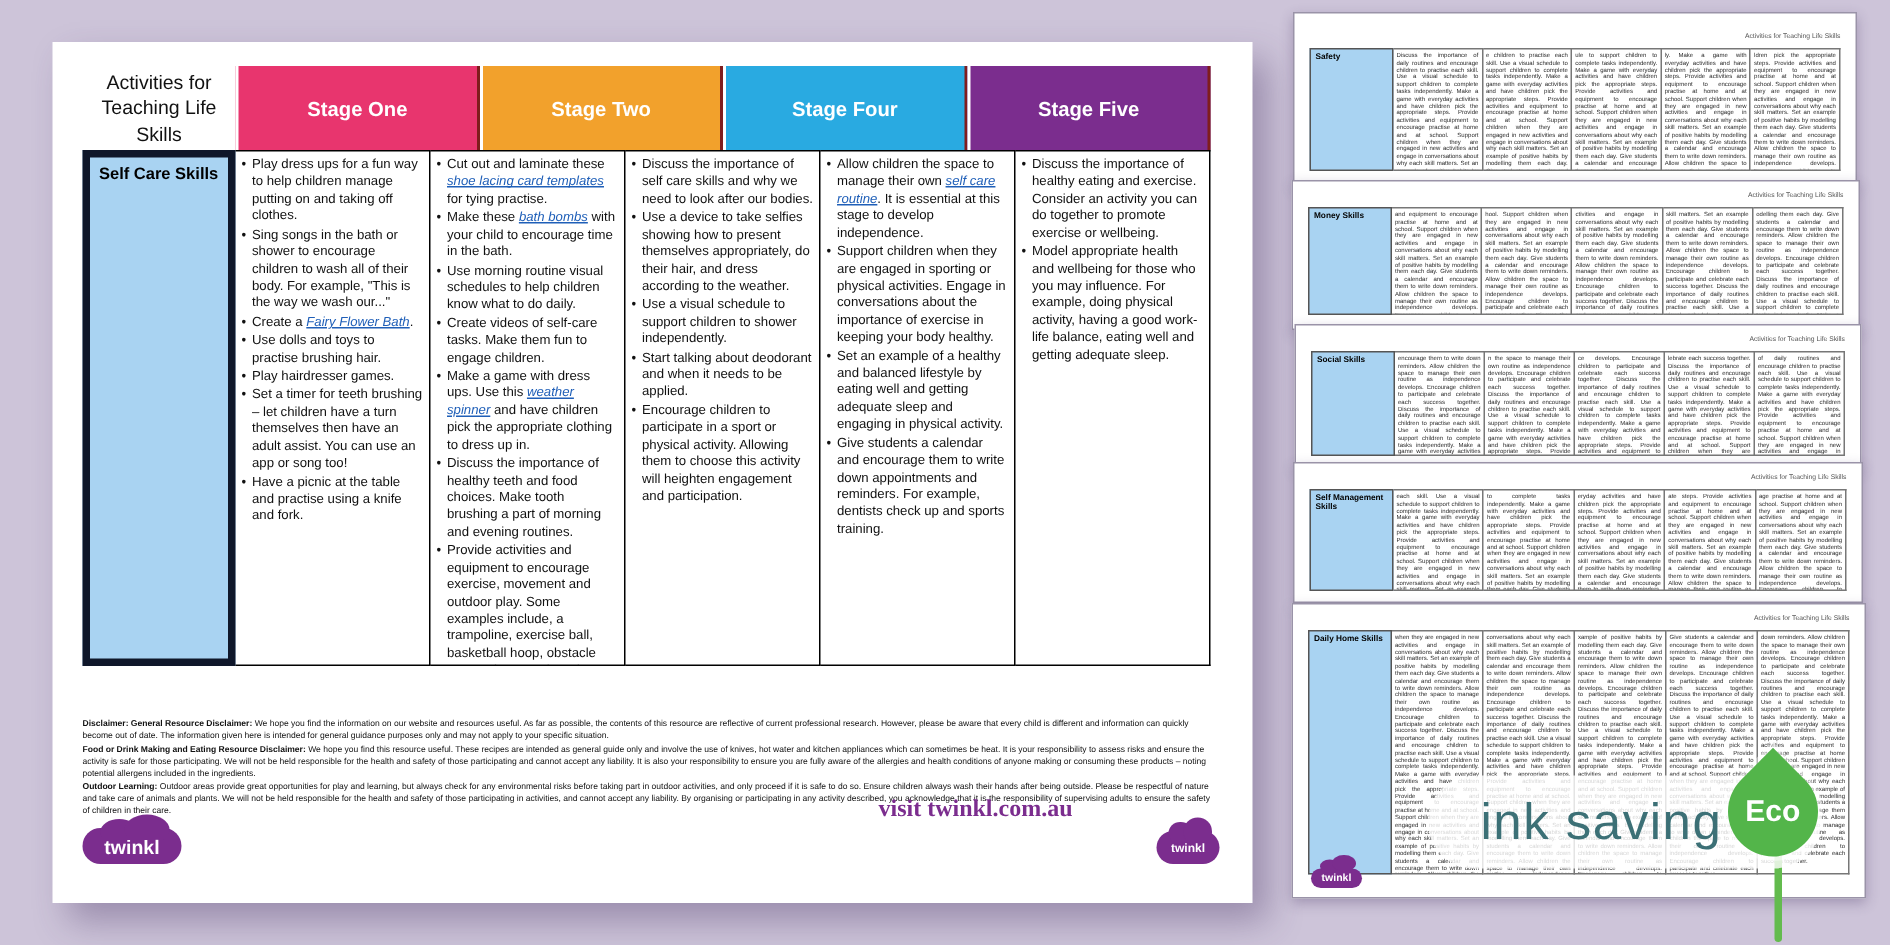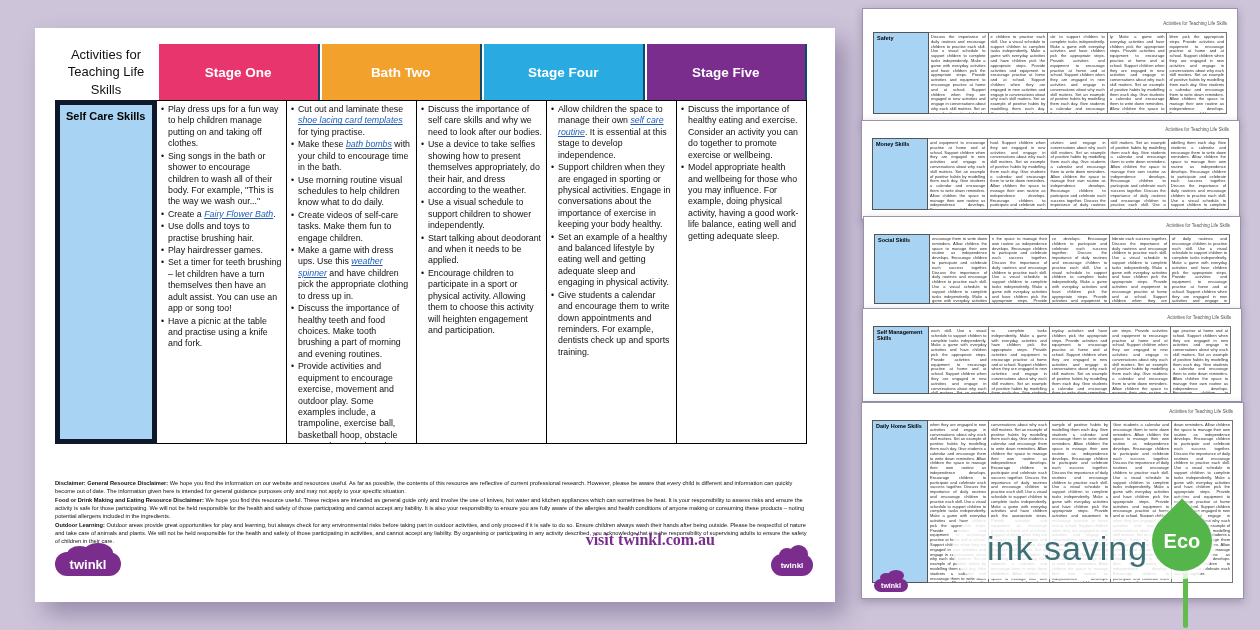--- a/index.html
+++ b/index.html
@@ -7,21 +7,21 @@
           font-family:"Liberation Sans",sans-serif;}
 
   
   .main-page{position:absolute;left:35px;top:28px;width:800px;height:574px;background:#fff;
              box-shadow:10px 12px 22px rgba(70,50,100,.38);}
   .table{position:absolute;left:20px;top:16px;width:752px;}
   .head-row{display:flex;height:56px;}
   .title-cell{width:102px;display:flex;align-items:center;justify-content:center;text-align:center;
               font-size:13px;line-height:1.35;color:#111;padding:0 6px;box-sizing:border-box;}
   .stage-h{flex:1;display:flex;align-items:center;justify-content:center;color:#fff;font-weight:bold;
-           font-size:13.5px;border-left:2px solid #fff;border-right:2px solid #0c4a6e;box-sizing:border-box;}
+           font-size:13.5px;border-left:2px solid #fff;border-right:2px solid #7f1d1d;box-sizing:border-box;}
   .body-row{display:flex;height:344px;}
   .row-label{width:102px;background:#a9d3f2;border:5px solid #0f172a;box-sizing:border-box;
              font-weight:bold;font-size:11px;padding:5px 6px;color:#000;}
   .cell{flex:1;border:1px solid #000;border-left:0;box-sizing:border-box;padding:3px 4px;overflow:hidden;}
   ul.bullets{margin:0;padding:0;list-style:none;font-size:8.8px;line-height:1.3;color:#111;}
   .bullets li{position:relative;padding-left:7px;margin-bottom:1px;}
   .bullets li::before{content:"•";position:absolute;left:0;top:0;}
   .doclink{color:#1f5fb8;text-decoration:underline;cursor:pointer;font-style:italic;}
 
   .disclaimer{position:absolute;left:20px;top:452px;width:752px;font-size:5.7px;line-height:1.35;color:#111;}
@@ -68,21 +68,21 @@
 </head>
 <body>
 
 <div class="canvas">
 
   <div class="main-page">
     <div class="table">
       <div class="head-row">
         <div class="title-cell">Activities for Teaching Life Skills</div>
         <div class="stage-h" style="background: rgb(232, 53, 110);">Stage One</div>
-        <div class="stage-h" style="background: rgb(242, 161, 44);">Bath Two</div>
+        <div class="stage-h" style="background: rgb(242, 161, 44);">Stage Two</div>
         <div class="stage-h" style="background: rgb(41, 170, 225);">Stage Four</div>
         <div class="stage-h" style="background: rgb(123, 45, 142);">Stage Five</div>
       </div>
       <div class="body-row">
         <div class="row-label">Self Care Skills</div>
         <div class="cell">
             <ul class="bullets">
               <li>Play dress ups for a fun way to help children manage putting on and taking off clothes.</li>
               <li>Sing songs in the bath or shower to encourage children to wash all of their body. For example, "This is the way we wash our..."</li>
               <li>Create a <span class="doclink">Fairy Flower Bath</span>.</li>

